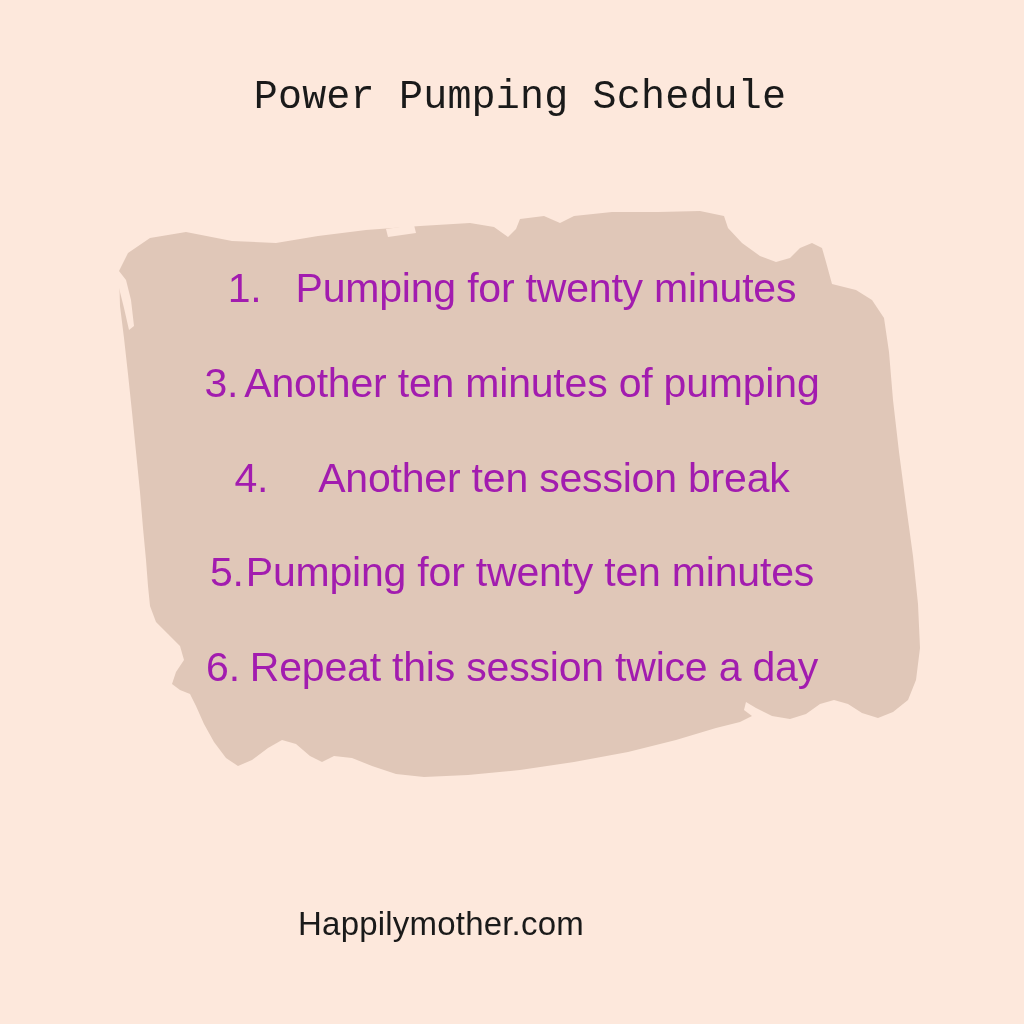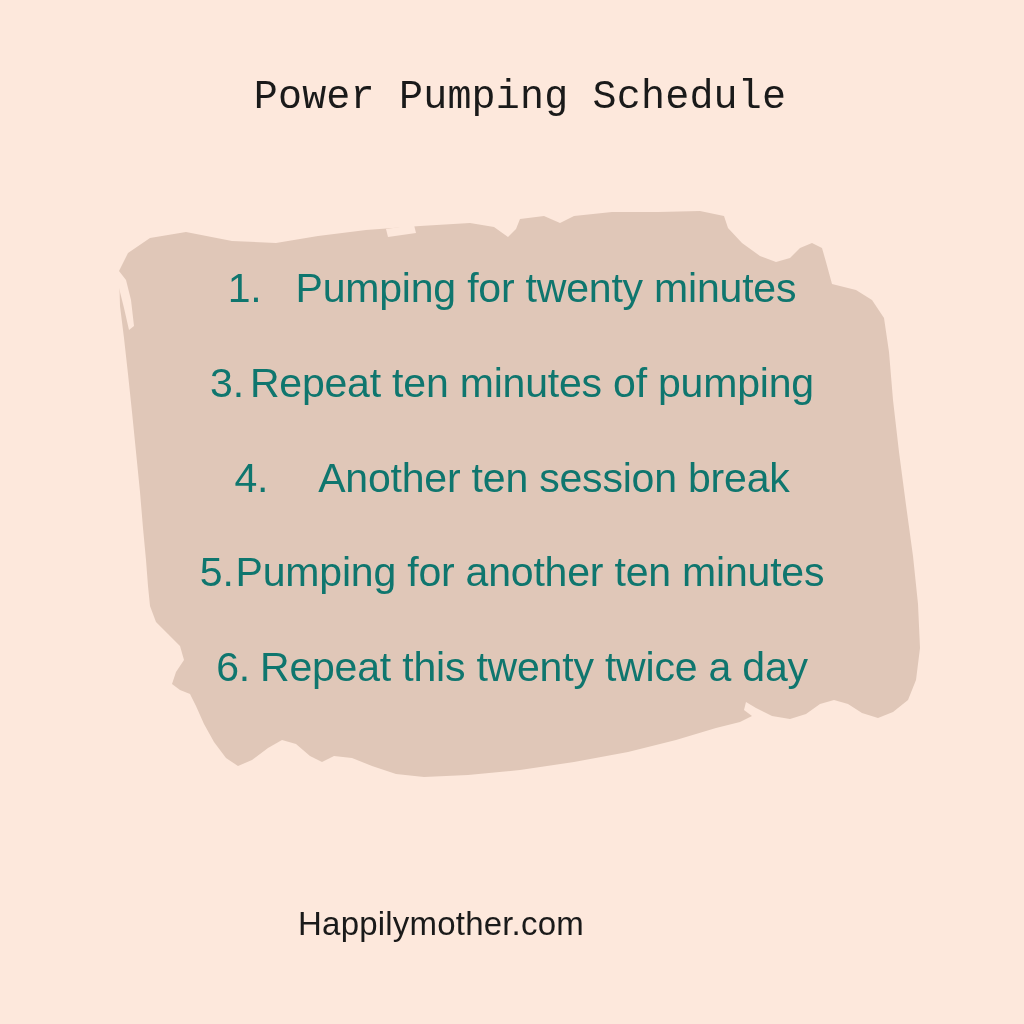--- a/index.html
+++ b/index.html
@@ -56,21 +56,21 @@
     display: flex;
     flex-direction: column;
     justify-content: space-between;
   }
   .list-item {
     display: block;
     width: 100%;
     text-align: center;
     font-size: 41px;
     font-weight: 400;
-    color: #0f766e;
+    color: #a21caf;
     line-height: 1.0;
     white-space: nowrap;
     letter-spacing: -0.2px;
   }
   .li-num {
     display: inline;
   }
   .li-gap {
     display: inline-block;
   }
@@ -229,32 +229,32 @@
   </div>
 
   <div class="list">
 
     <div class="list-item" data-row="0">
       <span class="li-num">1.</span><span class="li-gap"></span><span class="li-text">Pumping for twenty minutes</span>
     </div>
 
 
     <div class="list-item" data-row="2">
-      <span class="li-num">3.</span><span class="li-gap"></span><span class="li-text">Repeat ten minutes of pumping</span>
+      <span class="li-num">3.</span><span class="li-gap"></span><span class="li-text">Another ten minutes of pumping</span>
     </div>
 
     <div class="list-item" data-row="3">
       <span class="li-num">4.</span><span class="li-gap"></span><span class="li-text">Another ten session break</span>
     </div>
 
     <div class="list-item" data-row="4">
-      <span class="li-num">5.</span><span class="li-gap"></span><span class="li-text">Pumping for another ten minutes</span>
+      <span class="li-num">5.</span><span class="li-gap"></span><span class="li-text">Pumping for twenty ten minutes</span>
     </div>
 
     <div class="list-item" data-row="5">
-      <span class="li-num">6.</span><span class="li-gap"></span><span class="li-text">Repeat this twenty twice a day</span>
+      <span class="li-num">6.</span><span class="li-gap"></span><span class="li-text">Repeat this session twice a day</span>
     </div>
 
   </div>
 
   <div class="footer">Happilymother.com</div>
 
 </div>
 
 </body></html>

